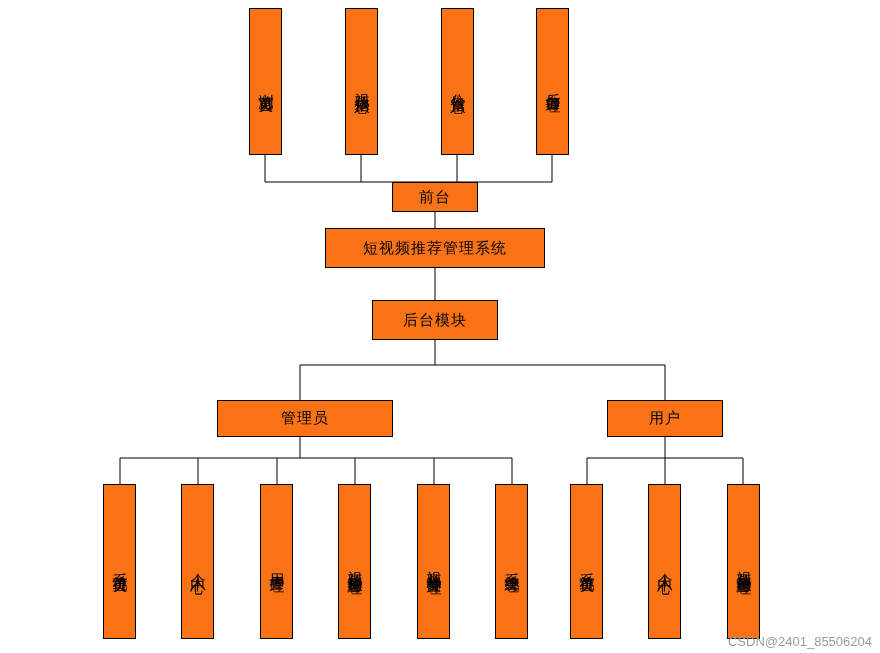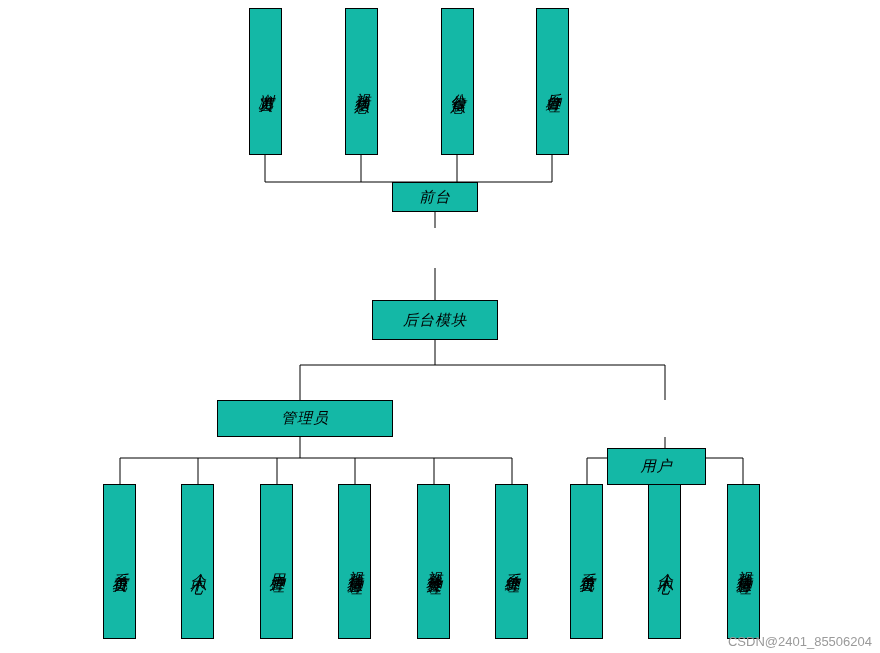--- a/index.html
+++ b/index.html
@@ -6,29 +6,28 @@
   body{
     width:880px;height:653px;background:#ffffff;
     font-family:"DejaVu Sans","Liberation Sans",sans-serif;
     position:relative;overflow:hidden;
   }
   #diagram{position:absolute;left:0;top:0;width:880px;height:653px;}
   .node{
     position:absolute;
     box-sizing:border-box;
     border:1px solid #000000;
-    background:#14b8a6;
+    background:#f97316;
     display:flex;
     align-items:center;
     justify-content:center;
     font-size:15px;
     color:#000000;
     line-height:1.25;
     text-align:center;
-    font-style:italic;
   }
   .node.vert{
     writing-mode:vertical-rl;
     text-orientation:upright;
     letter-spacing:2px;
     padding-top:6px;
   }
   .node.horiz{
     letter-spacing:1px;
   }
@@ -88,25 +87,26 @@
     </g>
   </svg>
 
   <div class="node vert" style="left:249px;top:8px;width:33px;height:147px;">浏览首页</div>
   <div class="node vert" style="left:345px;top:8px;width:33px;height:147px;">视频信息</div>
   <div class="node vert" style="left:441px;top:8px;width:33px;height:147px;">公告信息</div>
   <div class="node vert" style="left:536px;top:8px;width:33px;height:147px;">后台管理</div>
 
   <div class="node horiz" style="left:392px;top:182px;width:86px;height:30px;">前台</div>
 
+  <div class="node horiz" style="left:325px;top:228px;width:220px;height:40px;font-size:15px;">短视频推荐管理系统</div>
 
   <div class="node horiz" style="left:372px;top:300px;width:126px;height:40px;">后台模块</div>
 
   <div class="node horiz" style="left:217px;top:400px;width:176px;height:37px;">管理员</div>
-  <div class="node horiz" style="left:607px;top:400px;width:99px;height:37px;margin-top:48px;">用户</div>
+  <div class="node horiz" style="left:607px;top:400px;width:116px;height:37px;">用户</div>
 
   <div class="node vert" style="left:103px;top:484px;width:33px;height:155px;">系统首页</div>
   <div class="node vert" style="left:181px;top:484px;width:33px;height:155px;">个人中心</div>
   <div class="node vert" style="left:260px;top:484px;width:33px;height:155px;">用户管理</div>
   <div class="node vert" style="left:338px;top:484px;width:33px;height:155px;">视频信息管理</div>
   <div class="node vert" style="left:417px;top:484px;width:33px;height:155px;">视频分类管理</div>
   <div class="node vert" style="left:495px;top:484px;width:33px;height:155px;">系统管理</div>
 
   <div class="node vert" style="left:570px;top:484px;width:33px;height:155px;">系统首页</div>
   <div class="node vert" style="left:648px;top:484px;width:33px;height:155px;">个人中心</div>

